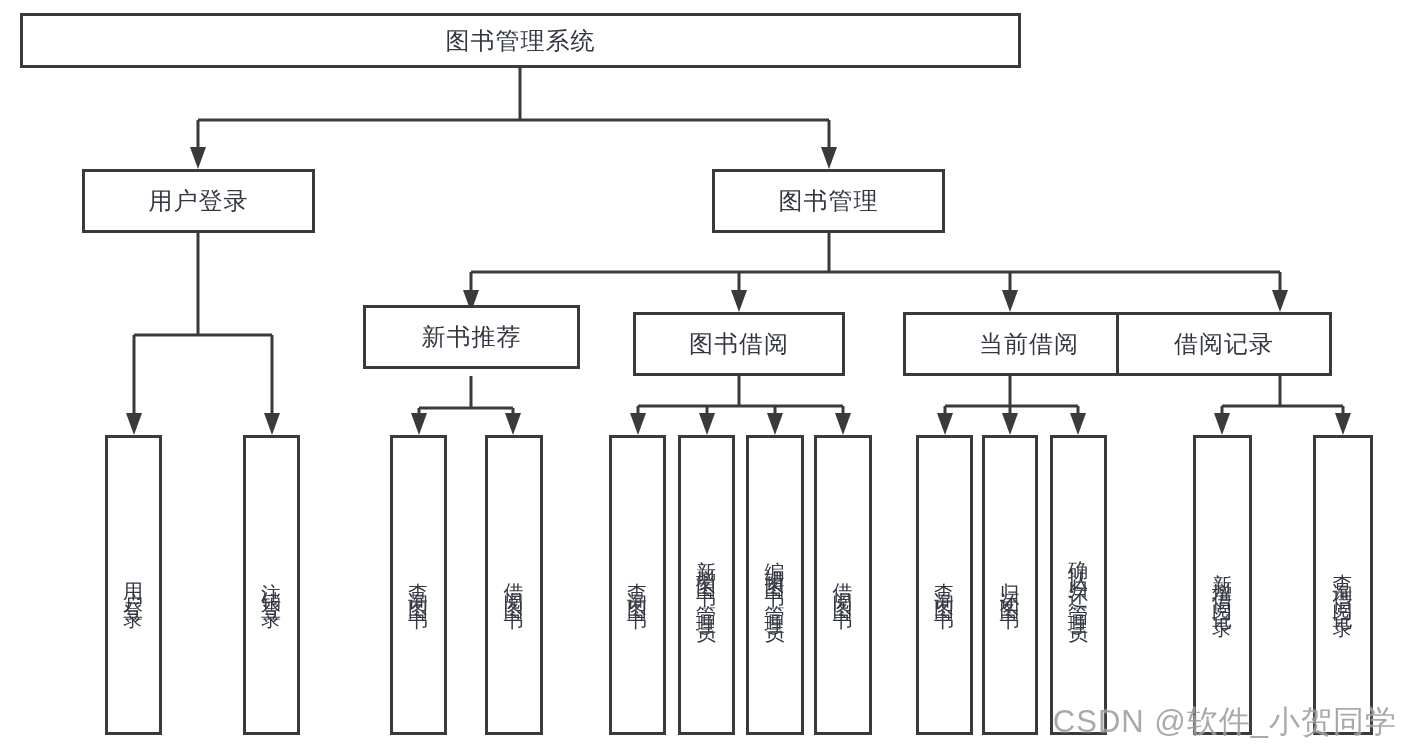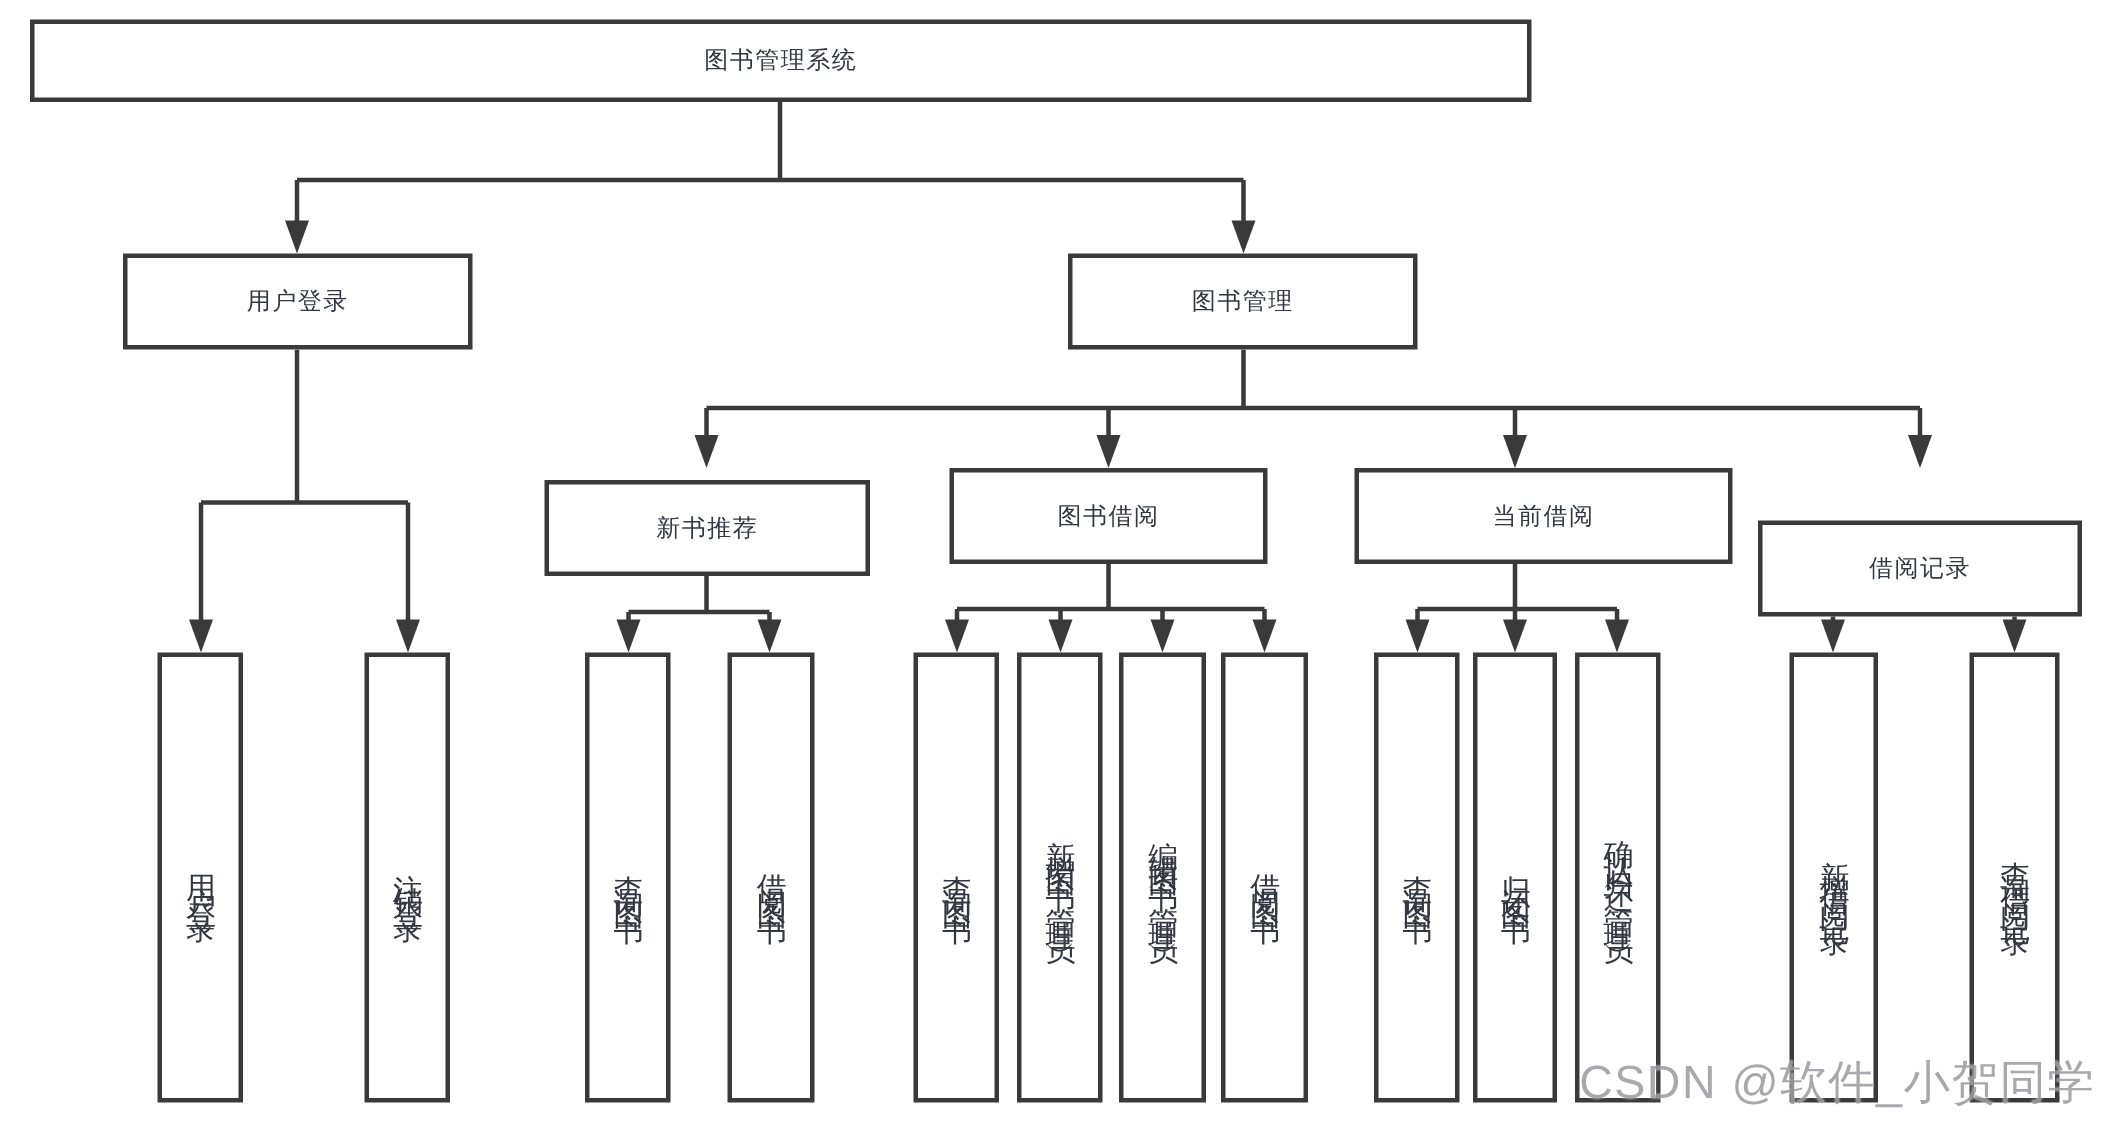--- a/index.html
+++ b/index.html
@@ -19,36 +19,36 @@
   .wires{position:absolute;left:0;top:0;z-index:1;}
   .node,.leaf{
     position:absolute;
     box-sizing:border-box;
     background:#fff;
     border:3px solid var(--line);
     display:flex;align-items:center;justify-content:center;
     color:var(--text);
     z-index:2;
   }
-  .node{font-size:16px;letter-spacing:1px;}
+  .node{font-size:24px;letter-spacing:1px;}
   .leaf{
     writing-mode:vertical-rl;
     text-orientation:mixed;
     font-size:20px;
     letter-spacing:9px;
     line-height:1;
   }
   
   #n-root  {left:20px;  top:13px;  width:1001px; height:55px;}
   #n-login {left:82px;  top:169px; width:233px;  height:64px;}
   #n-mgmt  {left:712px; top:169px; width:233px;  height:64px;justify-content:center;}
-  #n-s0    {left:363px; top:320px; width:217px;  height:64px;}
+  #n-s0    {left:363px; top:305px; width:217px;  height:64px;}
   #n-s1    {left:633px; top:312px; width:212px;  height:64px;}
   #n-s2    {left:903px; top:312px; width:252px;  height:64px;}
-  #n-s3    {left:1172px;top:312px; width:216px;  height:64px;margin-top:35px;}
+  #n-s3    {left:1116px;top:312px; width:216px;  height:64px;}
   
   .leaf{top:435px;height:300px;width:57px;}
   #l-a0{left:105px;}  #l-a1{left:243px;}
   #l-b0{left:390px;}  #l-b1{left:485px;width:58px;}
   #l-c0{left:609px;}  #l-c1{left:678px;} #l-c2{left:746px;width:58px;} #l-c3{left:814px;width:58px;}
   #l-d0{left:916px;}  #l-d1{left:982px;width:56px;} #l-d2{left:1050px;}
   #l-e0{left:1193px;width:59px;} #l-e1{left:1313px;width:60px;}
   .watermark{
     position:absolute;
     right:8px;bottom:4px;

